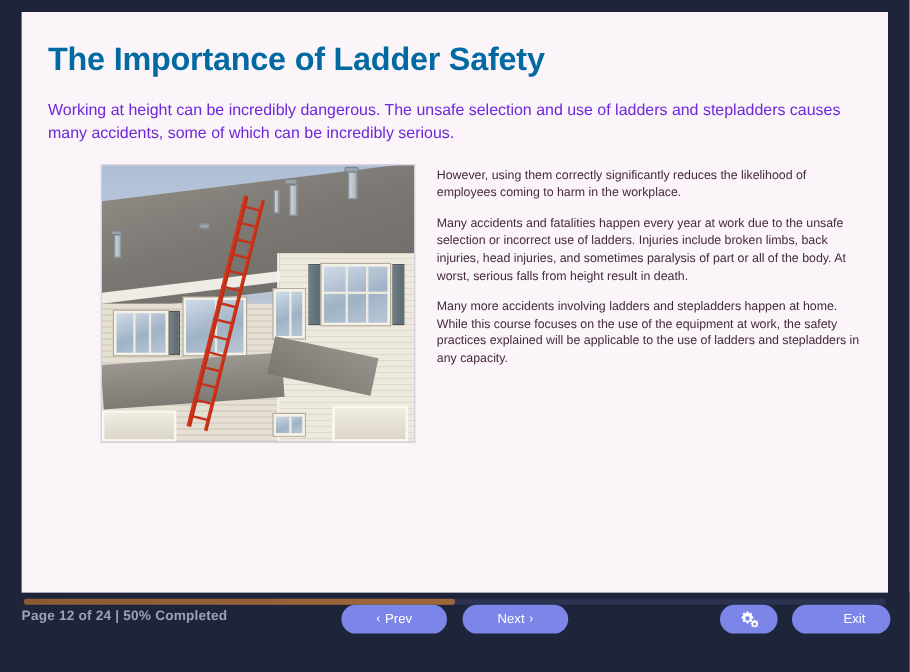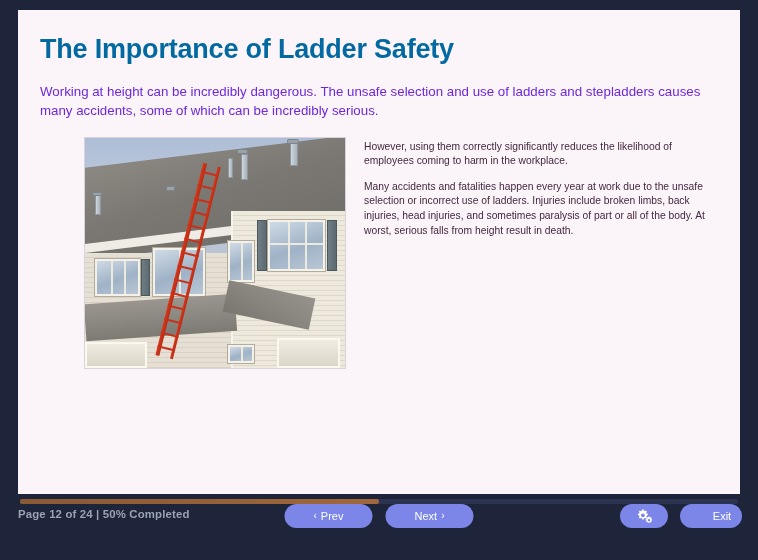--- a/index.html
+++ b/index.html
@@ -250,21 +250,21 @@
     display: inline-flex;
     align-items: center;
     justify-content: center;
     gap: 4px;
     cursor: pointer;
     padding: 0 14px;
   }
   #prev-button  { width: 88px; }
   #next-button  { width: 88px; }
   #settings-button { width: 48px; }
-  #exit-button  { width: 62px; padding-left: 36px; }
+  #exit-button  { width: 82px; padding-left: 36px; }
 
   .chev { font-size: 10px; line-height: 1; }
 
   .cogs-icon { display: block; }
 </style>
 </head>
 <body>
 
 <div id="slide-panel">
   <div id="slide-inner">
@@ -342,20 +342,21 @@
             <div class="rung" style="top:81%"></div>
             <div class="rung" style="top:88%"></div>
             <div class="rung" style="top:95%"></div>
           </div>
         </div>
       </div>
 
       <div id="text-col">
         <p>However, using them correctly significantly reduces the likelihood of employees coming to harm in the workplace.</p>
         <p>Many accidents and fatalities happen every year at work due to the unsafe selection or incorrect use of ladders. Injuries include broken limbs, back injuries, head injuries, and sometimes paralysis of part or all of the body. At worst, serious falls from height result in death.</p>
+        <p>Many more accidents involving ladders and stepladders happen at home. While this course focuses on the use of the equipment at work, the safety practices explained will be applicable to the use of ladders and stepladders in any capacity.</p>
       </div>
 
     </div>
   </div>
 </div>
 
 <div id="footer">
 
   <div id="progress-track">
     <div id="progress-fill" style="width: 50%;"></div>

